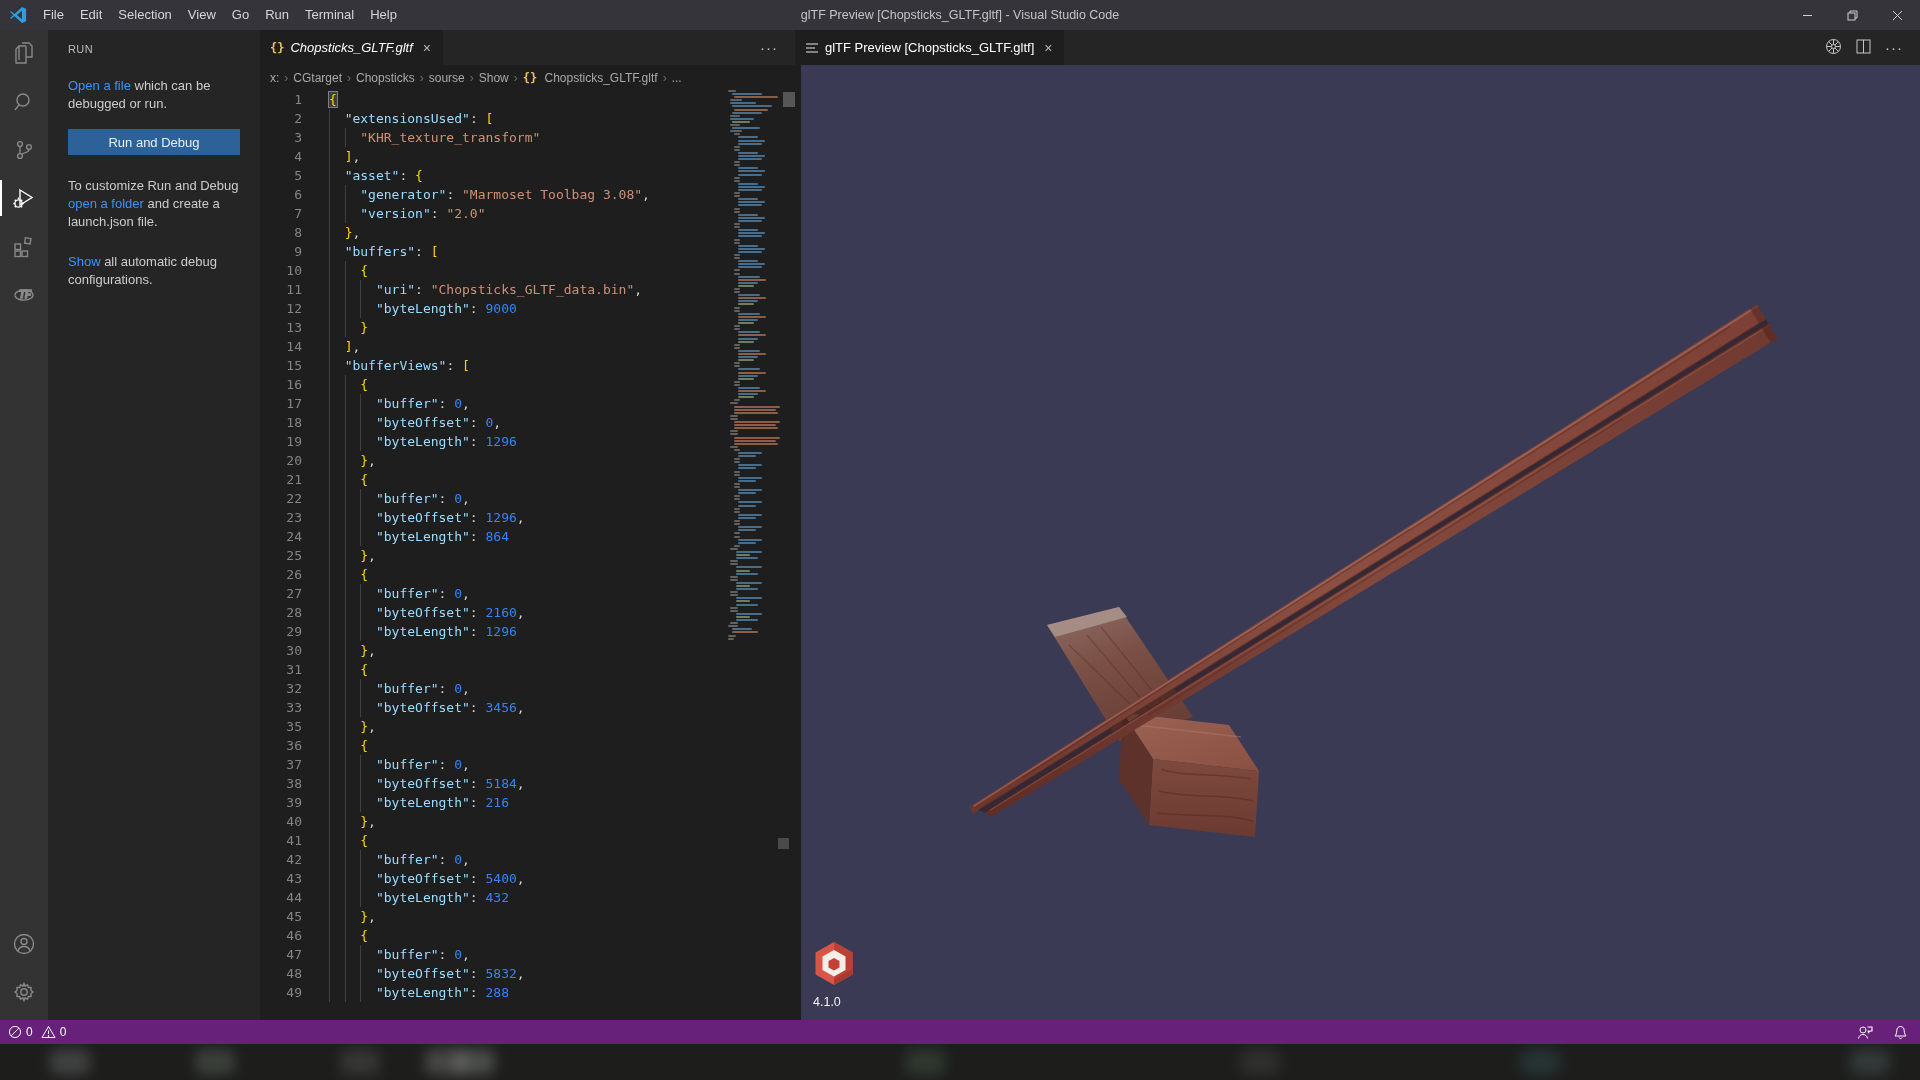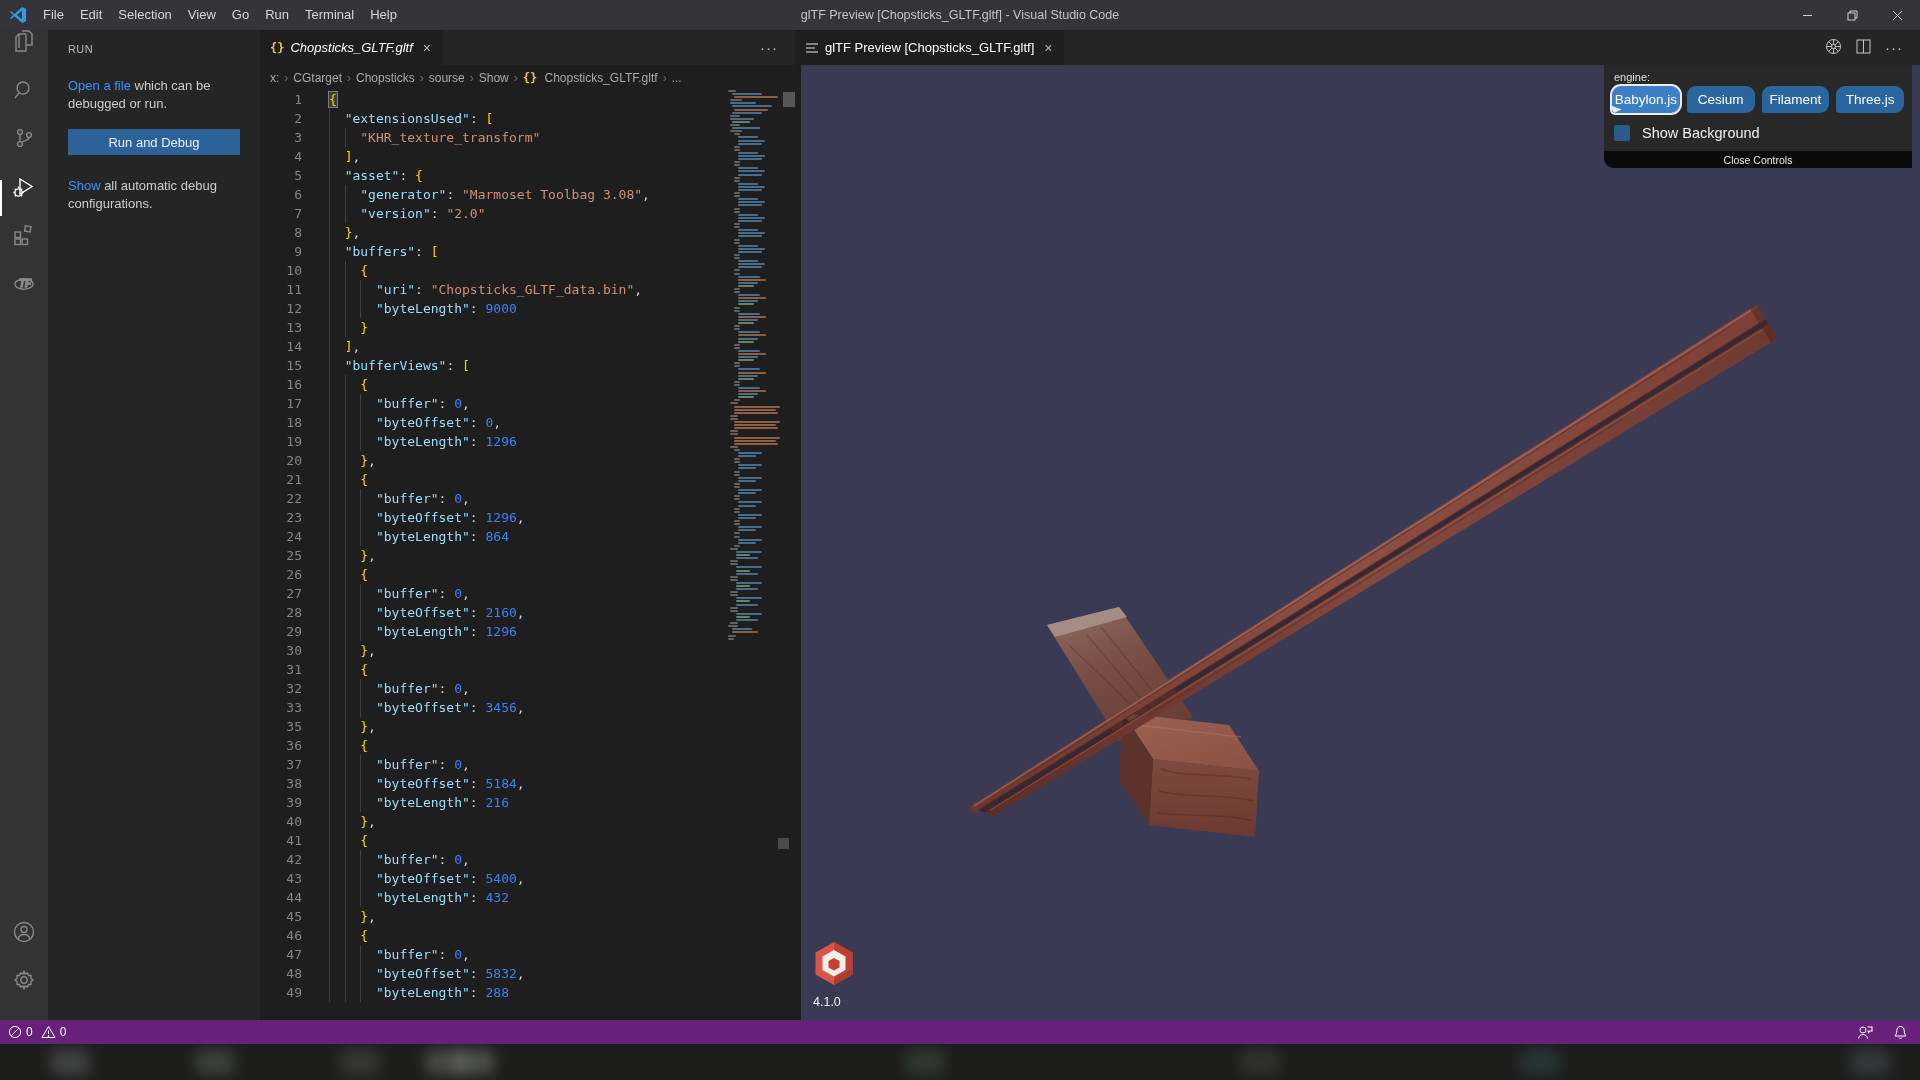--- a/index.html
+++ b/index.html
@@ -12,21 +12,21 @@
               background:#35343a; display:flex; align-items:center; color:#cccccc; }
   #vscode-logo { width:18px; height:18px; margin:0 8px 0 9px; }
   #menubar { display:flex; }
   #menubar .menu-item { padding:0 8px; font-size:13px; line-height:30px; color:#d6d6d6; cursor:default; }
   #win-title { position:absolute; left:50%; transform:translateX(-50%); font-size:12.5px; color:#c5c5c5; }
   #win-controls { position:absolute; right:0; top:0; height:30px; display:flex; }
   .win-btn { width:45px; height:30px; display:flex; align-items:center; justify-content:center; color:#cfcfcf; font-size:13px; }
 
   
   #activitybar { position:absolute; left:0; top:30px; width:48px; height:990px; background:#333333; }
-  .act-item { width:48px; height:48px; display:flex; align-items:flex-start; justify-content:center; position:relative; }
+  .act-item { width:48px; height:48px; display:flex; align-items:center; justify-content:center; position:relative; }
   .act-item svg { stroke:#898989; fill:none; stroke-width:1.4; }
   .act-item.active svg { stroke:#ffffff; }
   .act-item.active::before { content:""; position:absolute; left:0; top:6px; bottom:6px; width:2px; background:#ffffff; }
   #act-bottom { position:absolute; bottom:4px; left:0; }
   .tf-label { fill:#898989; font:italic bold 10px "Liberation Sans",sans-serif; }
 
   
   #sidebar { position:absolute; left:48px; top:30px; width:212px; height:990px; background:#252526; color:#cccccc; }
   #sidebar-header { padding:13px 0 0 20px; font-size:11px; color:#bbbbbb; letter-spacing:.4px; }
   .sb-para { margin:22px 20px 0 20px; font-size:13px; line-height:18px; color:#cccccc; width:178px; }
@@ -196,20 +196,21 @@
             <path d="M12,3.5 L13,6 L15.5,5 L16.5,7.5 L19,7.5 L19,10.5 L21,12 L19,13.5 L19,16.5 L16.5,16.5 L15.5,19 L13,18 L12,20.5 L11,18 L8.5,19 L7.5,16.5 L5,16.5 L5,13.5 L3,12 L5,10.5 L5,7.5 L7.5,7.5 L8.5,5 L11,6 Z"></path>
           </svg>
       </div>
     </div>
   </div>
 
   <div id="sidebar">
     <div id="sidebar-header">RUN</div>
     <p class="sb-para" id="sb-para-0"><span class="sb-link">Open a file</span><span> which can be debugged or run.</span></p>
     <button id="run-debug-btn">Run and Debug</button>
+    <p class="sb-para" id="sb-para-1"><span>To customize Run and Debug </span><span class="sb-link">open a folder</span><span> and create a launch.json file.</span></p>
     <p class="sb-para" id="sb-para-2"><span class="sb-link">Show</span><span> all automatic debug configurations.</span></p>
   </div>
 
   <div id="editor-group">
     <div class="tabbar">
       <div class="tab">
         <span class="curly-icon">{}</span>
         <span class="tab-label italic">Chopsticks_GLTF.gltf</span>
         <span class="tab-close">×</span>
       </div>
@@ -546,34 +547,20 @@
           <polygon points="12,5 934,1 934,19 12,13" fill="url(#gStick2)"></polygon>
           <polygon points="6,0 934,-4 934,2 10,6" fill="#2e1512" opacity="0.45"></polygon>
           <line x1="4" y1="-5.5" x2="934" y2="-19" stroke="#b5806e" stroke-width="1.6" opacity="0.5"></line>
           <line x1="16" y1="6.5" x2="934" y2="3.5" stroke="#a06a58" stroke-width="1.2" opacity="0.4"></line>
           <path d="M60,-4 L520,-12 M200,9 L760,6 M340,-9 L900,-16" stroke="#4e231d" stroke-width="1.1" opacity="0.4" fill="none"></path>
           <polygon points="934,-21 934,-3 926,-3 926,-21" fill="#5a2a23" opacity="0.6"></polygon>
           <polygon points="934,1 934,19 926,19 926,1" fill="#51241e" opacity="0.6"></polygon>
         </g>
       </svg>
 
-      <div id="engine-panel">
-        <div id="engine-label">engine:</div>
-        <div id="engine-buttons">
-            <button class="engine-btn active">Babylon.js</button>
-            <button class="engine-btn">Cesium</button>
-            <button class="engine-btn">Filament</button>
-            <button class="engine-btn">Three.js</button>
-          </div>
-        <div id="show-bg-row">
-          <div id="show-bg-checkbox"></div>
-          <span id="show-bg-label">Show Background</span>
-        </div>
-        <div id="close-controls">Close Controls</div>
-      </div>
 
       <div id="babylon-badge">
         <svg width="42" height="46" viewBox="0 0 42 46">
           <polygon points="21,1 39.5,11.5 39.5,33.5 21,44 2.5,33.5 2.5,11.5" fill="#d95548"></polygon>
           <polygon points="21,1 39.5,11.5 39.5,33.5 21,44 21,22" fill="#bb4136"></polygon>
           <polygon points="21,9 32.5,15.5 32.5,29 21,35.5 9.5,29 9.5,15.5" fill="#f3efe8"></polygon>
           <polygon points="21,17 26.5,20 26.5,26.5 21,29.5 15.5,26.5 15.5,20" fill="#c24238"></polygon>
           <polygon points="21,44 39.5,33.5 39.5,28 21,38.5" fill="#a93a30"></polygon>
         </svg>
         <div id="babylon-version">4.1.0</div>

